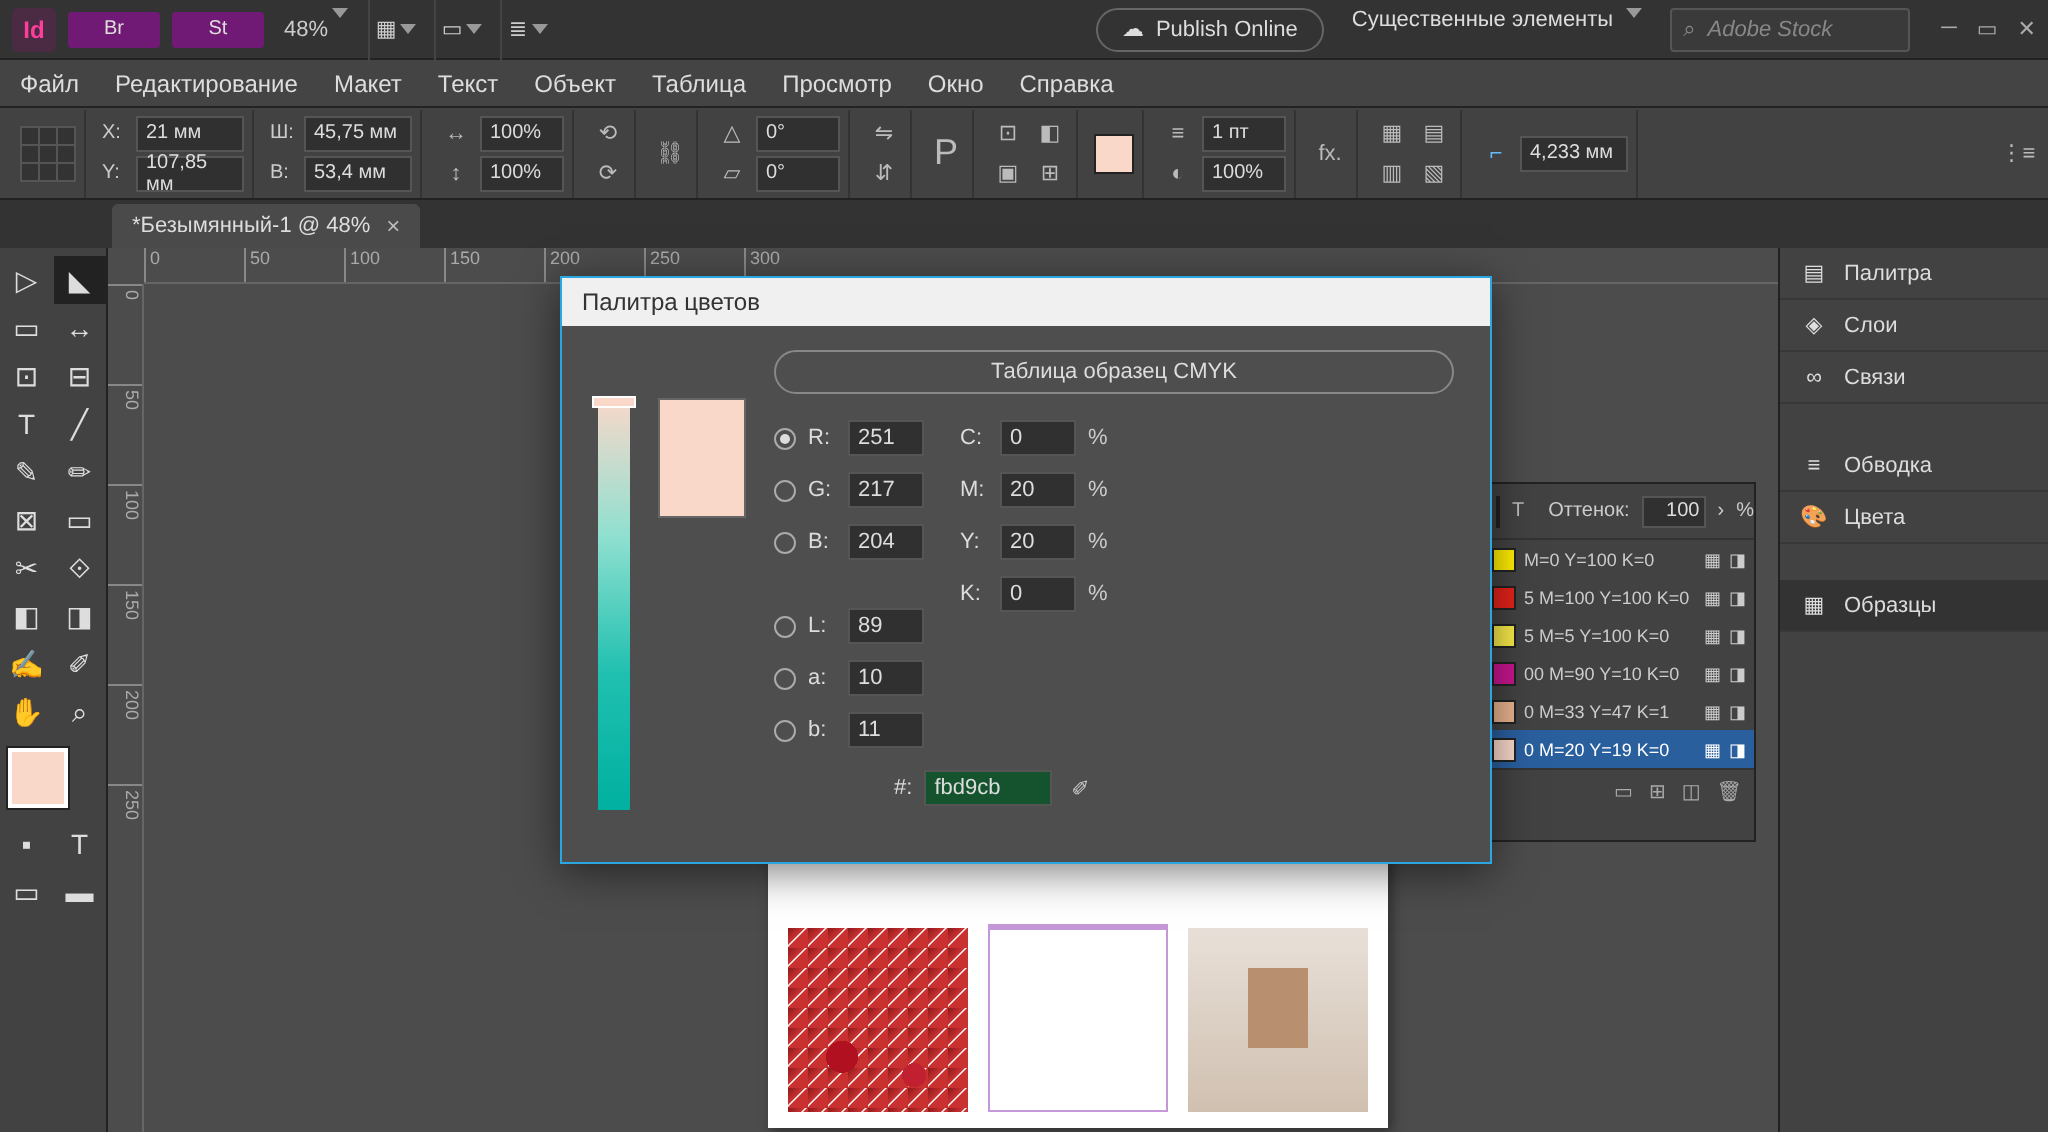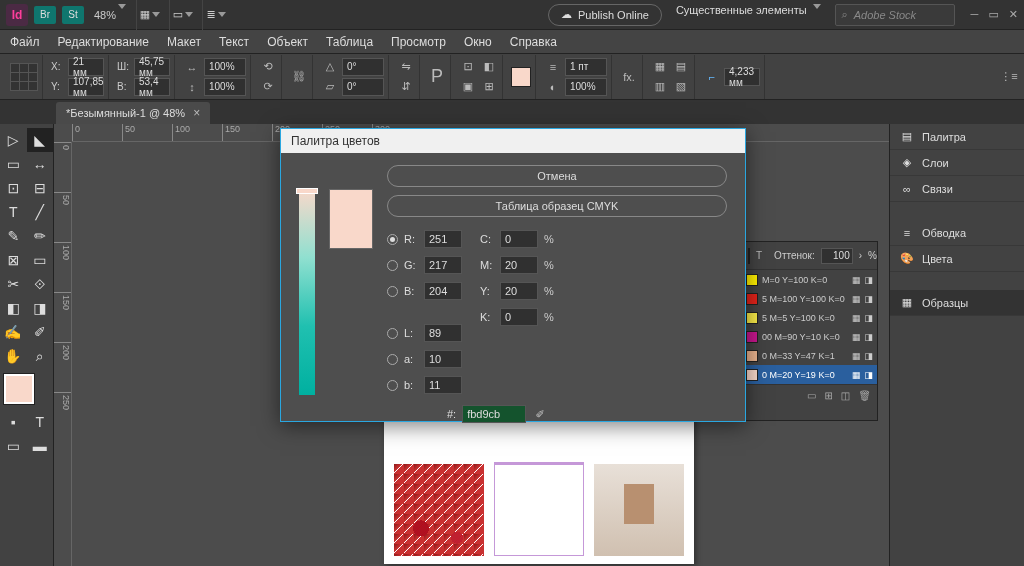--- a/index.html
+++ b/index.html
@@ -1,34 +1,34 @@
 <!DOCTYPE html>
 <html><head>
 <meta charset="utf-8">
 <style>
 *{box-sizing:border-box;margin:0;padding:0;font-family:"Segoe UI",Tahoma,sans-serif;user-select:none}
 body{background:#333;width:1024px;height:566px;overflow:hidden;color:#ccc;font-size:11px}
 .topbar{height:30px;background:#333;display:flex;align-items:center;padding:0 6px;gap:6px;border-bottom:1px solid #222}
 .id-logo{width:22px;height:22px;background:#4b2a44;color:#ff3e9b;font-weight:700;font-size:12px;display:flex;align-items:center;justify-content:center;border-radius:3px}
-.app-badge{width:22px;height:18px;background:#0f766e;color:#ddd;font-size:10px;display:flex;align-items:center;justify-content:center;border-radius:2px}
+.app-badge{width:46px;height:18px;background:#701a75;color:#ddd;font-size:10px;display:flex;align-items:center;justify-content:center;border-radius:2px}
 .zoom-top{color:#ccc;font-size:11px;padding:0 4px}
 .tri-icon{width:0;height:0;border-left:4px solid transparent;border-right:4px solid transparent;border-top:5px solid #999;margin-left:2px}
 .top-group{display:flex;align-items:center;gap:2px;padding:0 4px;border-left:1px solid #444;height:30px}
 .top-icon{width:18px;height:18px;display:flex;align-items:center;justify-content:center;color:#ccc}
 .top-spacer{flex:1}
 .publish-btn{height:22px;padding:0 12px;border:1px solid #666;border-radius:11px;display:flex;align-items:center;gap:6px;color:#ddd;font-size:11px}
 .essentials{height:22px;padding:0 8px;color:#ddd;display:flex;align-items:flex-start;gap:4px;font-size:11px}
 .stock-search{height:22px;width:120px;background:#3a3a3a;border:1px solid #555;border-radius:2px;display:flex;align-items:center;padding:0 6px;color:#888;gap:6px}
 .win-controls{display:flex;gap:10px;margin-left:10px;color:#aaa}
 .menubar{height:24px;background:#444;display:flex;align-items:center;padding:0 10px;gap:18px;font-size:12px;color:#ddd;border-bottom:1px solid #222}
 .control-bar{height:46px;background:#424242;display:flex;align-items:center;padding:0 6px;gap:4px;border-bottom:1px solid #222}
 .ctrl-group{display:flex;flex-direction:column;gap:2px;padding:0 4px;border-right:1px solid #333;height:44px;justify-content:center}
 .ctrl-row{display:flex;align-items:center;gap:3px;height:18px}
 .ctrl-label{font-size:10px;color:#ccc;min-width:14px}
-.ctrl-input{width:36px;height:18px;background:#303030;border:1px solid #555;color:#ddd;font-size:10px;padding:0 4px;display:flex;align-items:center}
+.ctrl-input{width:54px;height:18px;background:#303030;border:1px solid #555;color:#ddd;font-size:10px;padding:0 4px;display:flex;align-items:center}
 .ctrl-input.sm{width:42px}
 .ctrl-icon{width:18px;height:18px;display:flex;align-items:center;justify-content:center;color:#bbb}
 .ref-grid{width:28px;height:28px;background:#555;display:grid;grid-template:repeat(3,1fr)/repeat(3,1fr);gap:1px;padding:1px}
 .ref-grid>div{background:#333}
 .swatch-fill{width:20px;height:20px;background:#f9d8ca;border:1px solid #222}
 .tabs-bar{height:24px;background:#333;display:flex;align-items:end;padding-left:56px}
 .doc-tab{height:22px;background:#4a4a4a;padding:0 10px;display:flex;align-items:center;gap:8px;font-size:11px;color:#ddd;border-radius:3px 3px 0 0}
 .close-x{color:#bbb;font-size:12px}
 .main-row{display:flex;height:calc(566px - 30px - 24px - 46px - 24px)}
 .toolbox{width:54px;background:#424242;border-right:1px solid #222;display:flex;flex-direction:column;padding:4px 0}
@@ -55,21 +55,21 @@
 .panel-icon{width:14px;height:14px;display:flex;align-items:center;justify-content:center}
 .swatches-panel{position:absolute;left:741px;top:241px;width:137px;height:180px;background:#424242;border:1px solid #222;font-size:10px;color:#ccc;z-index:5}
 .sw-head{height:28px;display:flex;align-items:center;padding:0 6px;gap:6px;border-bottom:1px solid #333}
 .sw-head .lbl{font-size:10px}
 .sw-head input{width:32px;height:16px;background:#303030;border:1px solid #555;color:#ddd;font-size:10px;text-align:right;padding-right:2px}
 .sw-list{max-height:120px;overflow:hidden}
 .sw-row{height:19px;display:flex;align-items:center;padding:0 4px;gap:4px;font-size:9px}
 .sw-row.sel{background:#2a5f9e;color:#fff}
 .sw-chip{width:12px;height:12px;border:1px solid #222}
 .sw-foot{height:22px;border-top:1px solid #333;display:flex;align-items:center;justify-content:flex-end;gap:8px;padding:0 6px;color:#aaa}
-.color-dialog{position:absolute;left:280px;top:128px;width:466px;height:294px;background:#4e4e4e;border:1px solid #2aa7e0;z-index:20;box-shadow:0 4px 20px rgba(0,0,0,.5)}
+.color-dialog{position:absolute;left:280px;top:138px;width:466px;height:294px;background:#4e4e4e;border:1px solid #2aa7e0;z-index:20;box-shadow:0 4px 20px rgba(0,0,0,.5)}
 .dlg-title{height:24px;background:#f0f0f0;color:#333;font-size:12px;display:flex;align-items:center;padding:0 10px;font-weight:400}
 .dlg-body{padding:14px 18px;display:flex;gap:14px;color:#ddd}
 .dlg-left{display:flex;flex-direction:column}
 .dlg-view-label{font-size:11px;margin-bottom:8px}
 .color-field{width:206px;height:206px;position:relative;background:linear-gradient(to top,#000,transparent),linear-gradient(to right,#fff,transparent),linear-gradient(135deg,#ffeb00,#ff7a00 25%,#ff0080 55%,#ff00ff 80%);cursor:crosshair}
 .picker-x{position:absolute;left:146px;top:26px;width:16px;height:16px;pointer-events:none}
 .picker-x::before,.picker-x::after{content:"";position:absolute;background:#222}
 .picker-x::before{left:7px;top:0;width:1px;height:16px}
 .picker-x::after{top:7px;left:0;height:1px;width:16px}
 .hue-strip{width:16px;height:206px;margin-top:22px;background:linear-gradient(to bottom,#f9d8ca,#90e0d0,#20c0b0,#00b0a0);position:relative}
@@ -443,21 +443,20 @@
 <div class="color-dialog">
   <div class="dlg-title">Палитра цветов</div>
   <div class="dlg-body">
     <div class="hue-strip">
       <div class="hue-thumb"></div>
     </div>
     <div class="dlg-mid">
       <div class="preview-box"></div>
     </div>
     <div class="dlg-right">
-      <div class="btn secondary">Отмена</div>
       <div class="btn secondary">Таблица образец CMYK</div>
       <div class="num-cols">
         <div class="num-col">
           <div class="num-row">
               <div class="radio on"></div>
               <span class="num-label">R:</span>
               <div class="num-input">251</div>
             </div>
           <div class="num-row">
               <div class="radio"></div>

